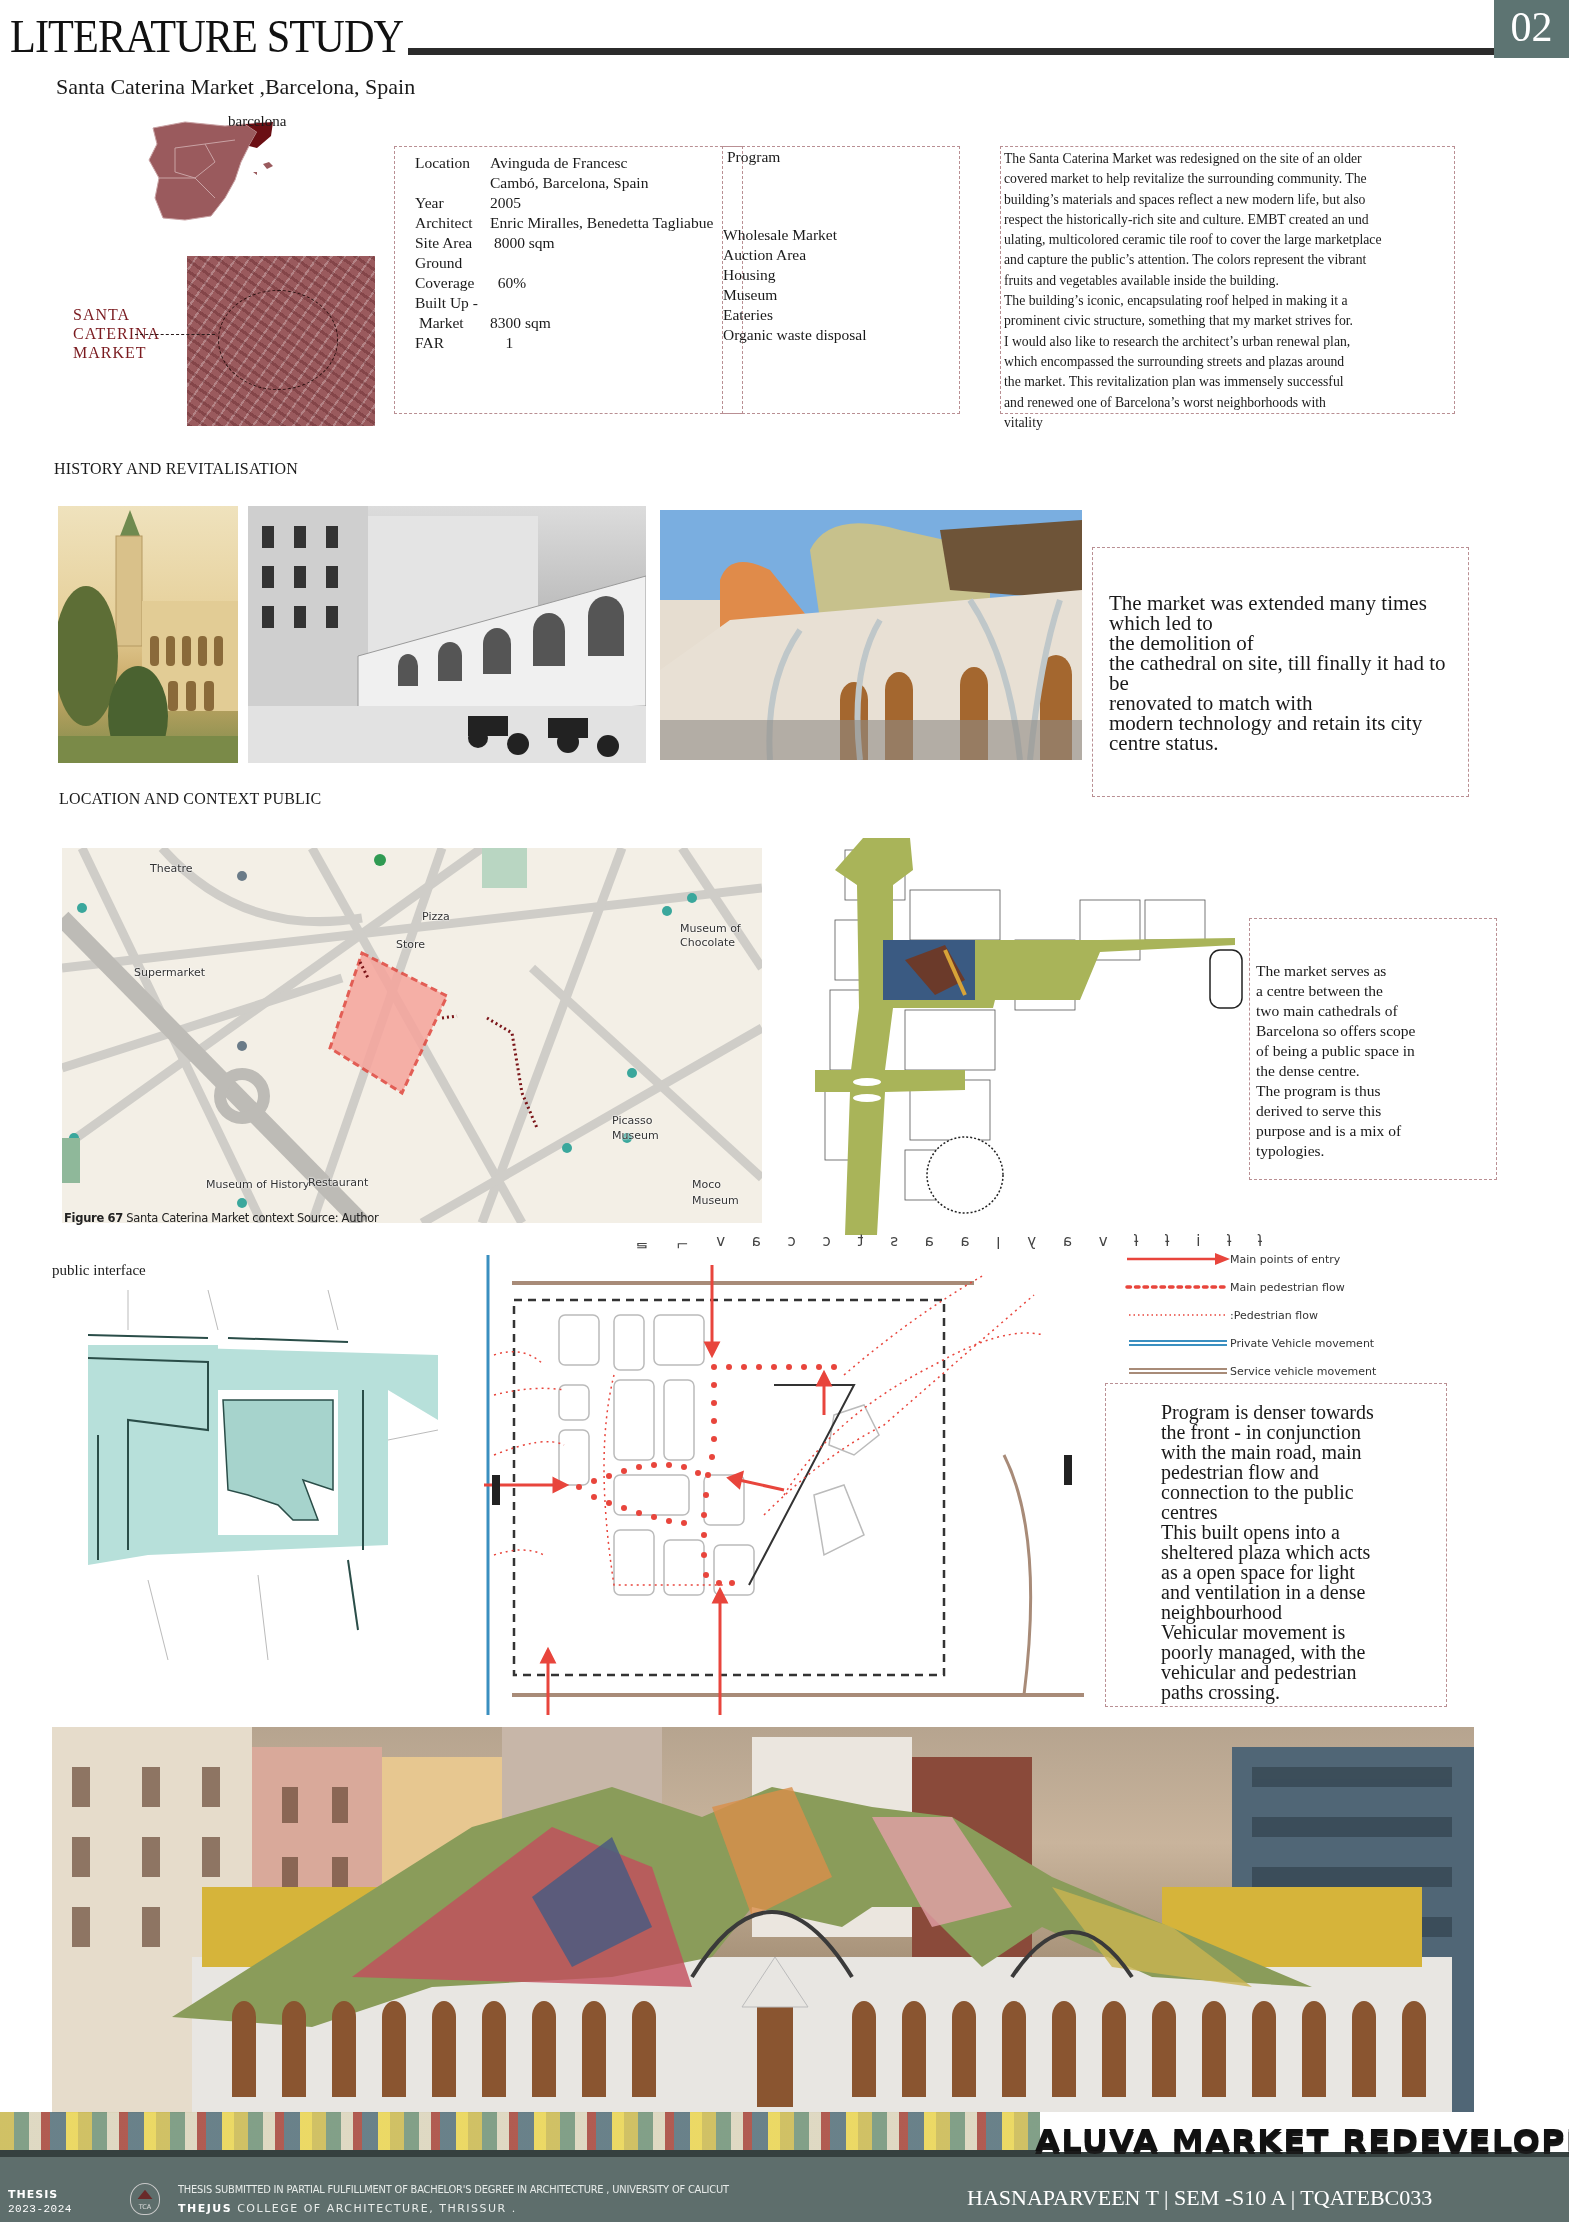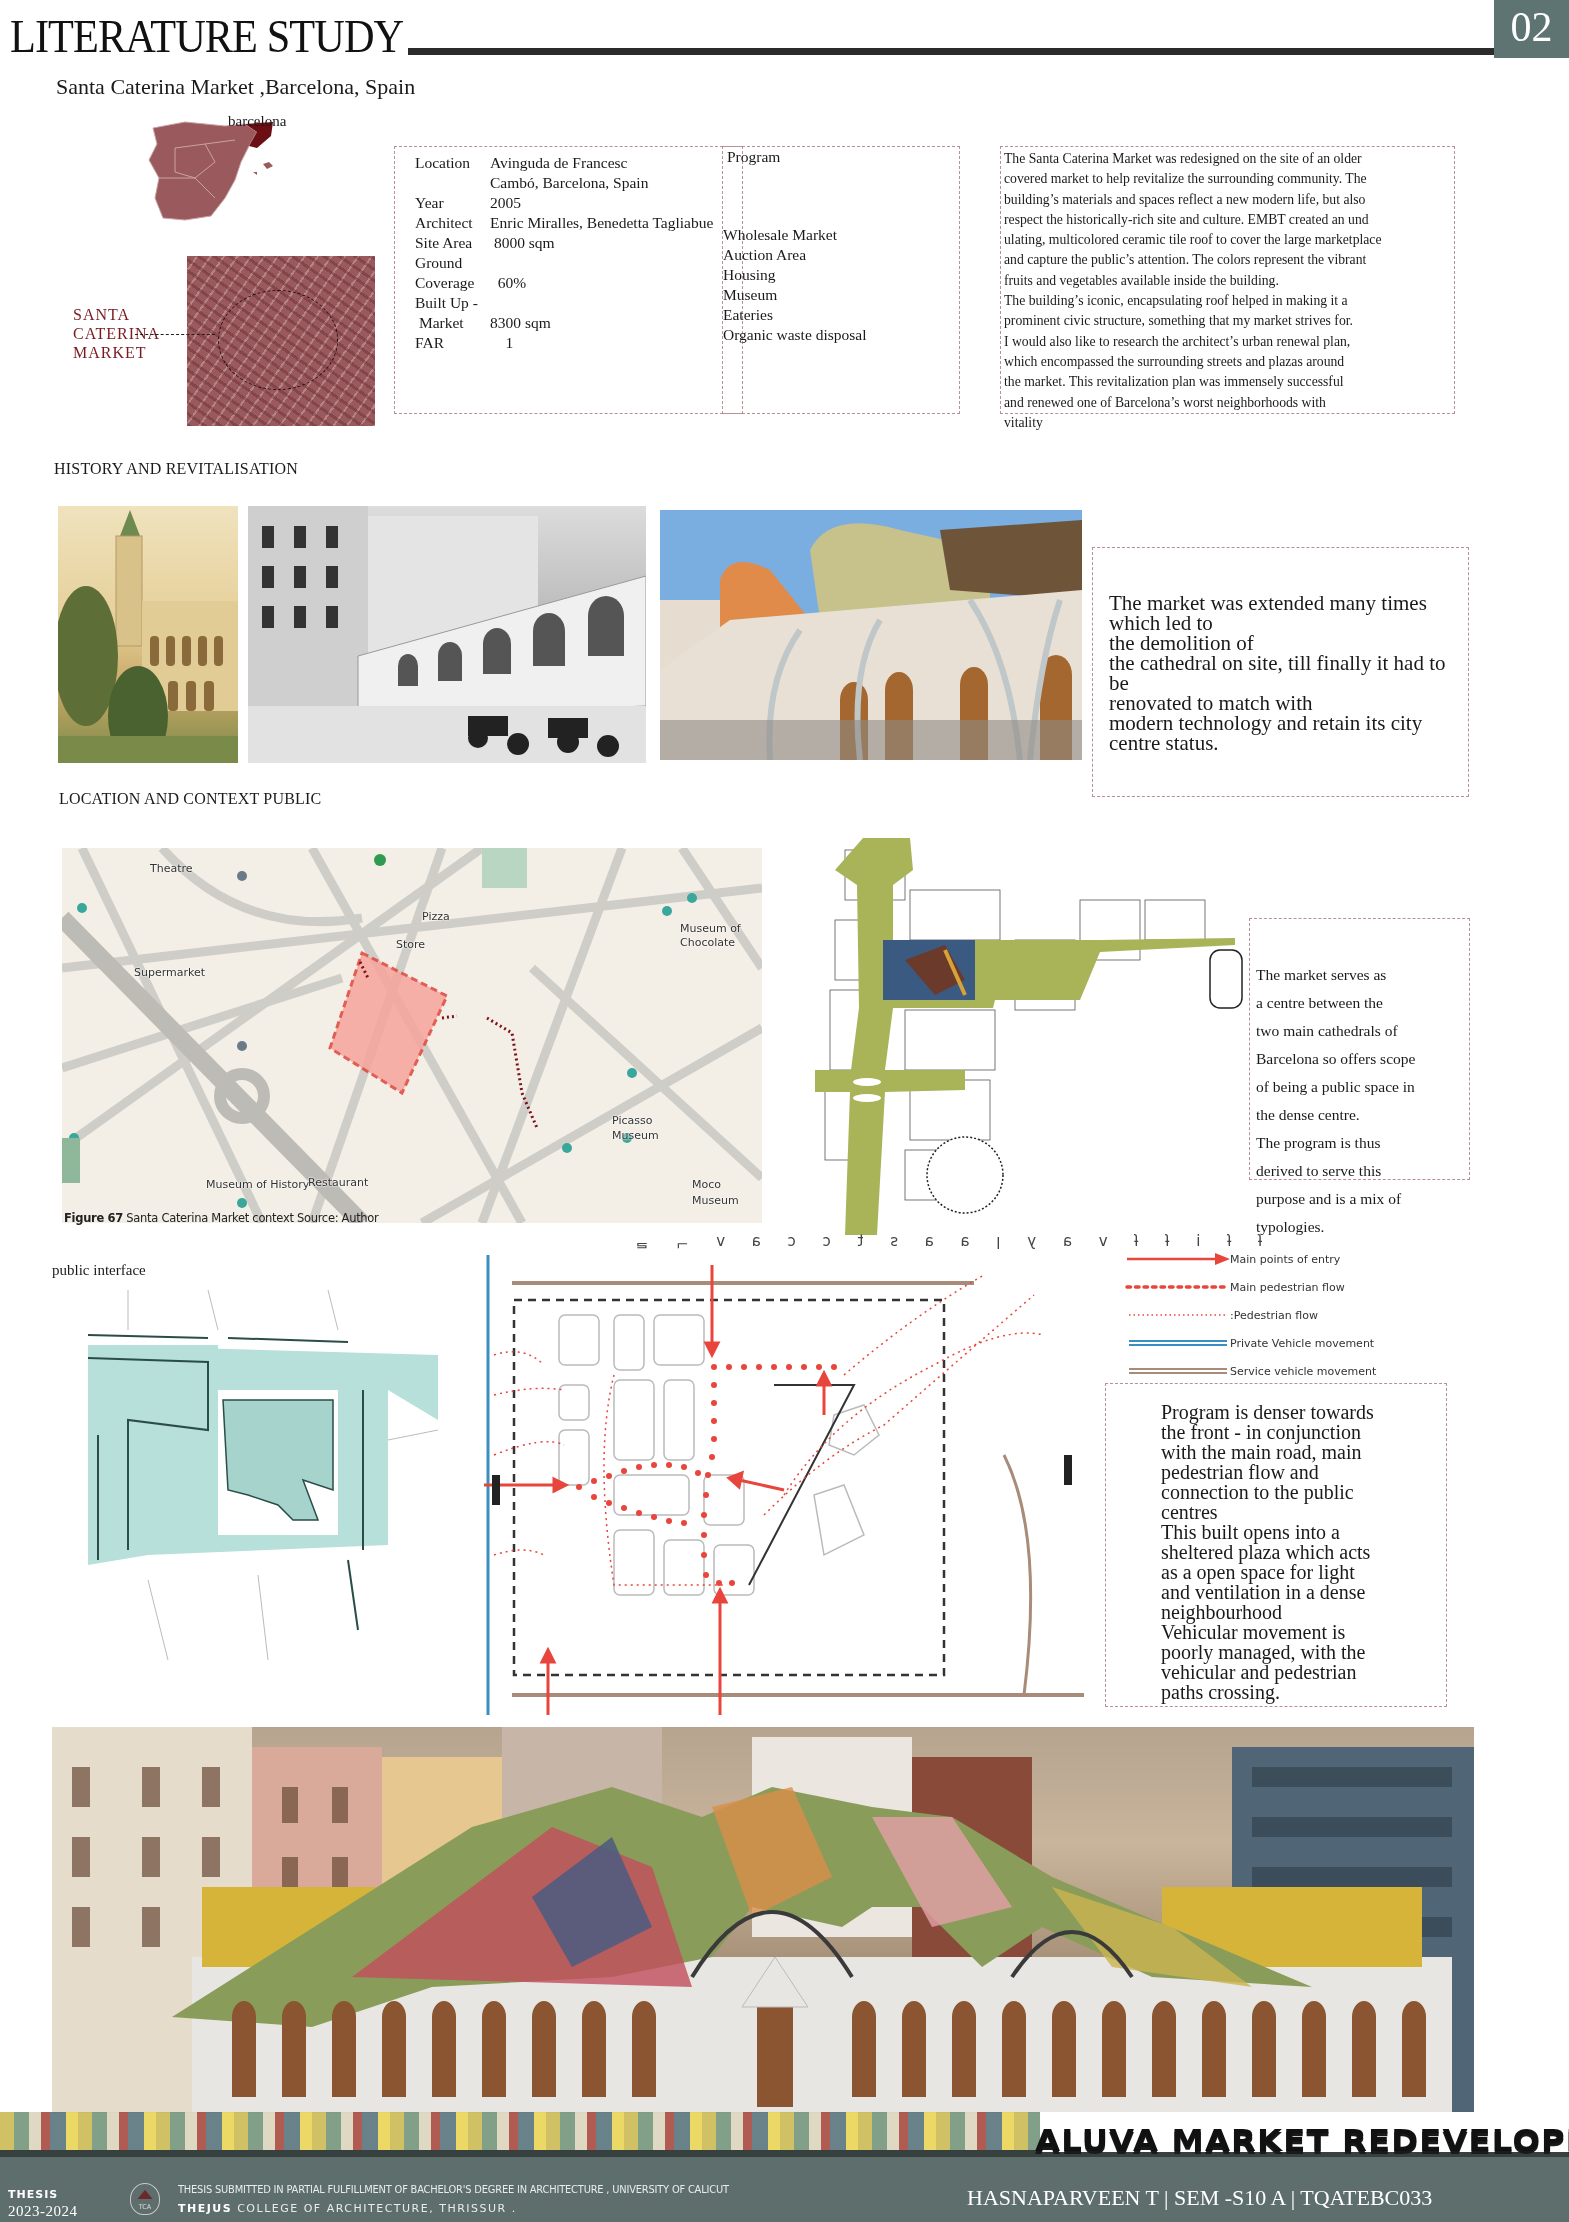--- a/index.html
+++ b/index.html
@@ -47,21 +47,21 @@
   .history-box { left: 1092px; top: 511px; width: 377px; height: 250px; font-size: 21px; line-height: 20px; padding: 45px 16px 0 16px; white-space: pre-line; margin-top: 36px; }
 
   
   .context-map { left: 62px; top: 848px; width: 700px; height: 375px; background: #f3efe6; overflow: hidden; }
   .fig-caption { left: 64px; top: 1211px; font-family: "DejaVu Sans", sans-serif; font-size: 11.5px; color: #222; letter-spacing: -0.3px; }
   .fig-caption b { font-weight: bold; }
   .map-label { position: absolute; font-family: "DejaVu Sans", sans-serif; font-size: 11px; color: #333; line-height: 13px; text-shadow: 0 0 2px #fff, 0 0 2px #fff; }
 
   
   .urban-plan { left: 815px; top: 830px; width: 440px; height: 405px; }
-  .public-box { left: 1249px; top: 918px; width: 221px; height: 262px; font-size: 15.5px; line-height: 28px; padding: 42px 6px 0 6px; white-space: pre-line; }
+  .public-box { left: 1249px; top: 918px; width: 248px; height: 262px; font-size: 15.5px; line-height: 20px; padding: 42px 6px 0 6px; white-space: pre-line; }
   .rotated-strip { left: 635px; top: 1233px; font-family: "DejaVu Sans", sans-serif; font-size: 15px; color: #444; letter-spacing: 11px; transform: scaleY(-1); }
 
   
   .interface-map { left: 88px; top: 1290px; width: 350px; height: 380px; }
   .plan-drawing { left: 484px; top: 1255px; width: 600px; height: 460px; }
 
   
   .legend { left: 1125px; top: 1245px; width: 330px; }
   .legend-row { display: flex; align-items: center; height: 28px; }
   .legend-swatch { width: 105px; height: 12px; position: relative; }
@@ -73,21 +73,21 @@
   .hero-photo { left: 52px; top: 1727px; width: 1422px; height: 386px; overflow: hidden;
       background: linear-gradient(180deg, #b6a48f 0%, #c9b49c 30%, #a8937a 60%, #8a7e70 100%); }
 
   
   .footer-strip { left: 0; top: 2112px; width: 1040px; height: 44px;
       background: repeating-linear-gradient(90deg, #c8b64a 0 14px, #6c8f73 14px 29px, #d9d2b8 29px 41px, #a33f33 41px 50px, #4f6b75 50px 66px, #e8d24a 66px 78px); opacity: 0.85; }
   .footer-bar { left: 0; top: 2150px; width: 1569px; height: 72px; background: #5e6e6c; }
   .footer-dark-line { left: 0; top: 2150px; width: 1569px; height: 7px; background: #35403f; }
   .footer-brand { left: 1035px; top: 2123px; font-family: "DejaVu Sans", sans-serif; font-weight: bold; font-size: 30px; color: #111; letter-spacing: 1px; transform: scaleX(1.08); transform-origin: left; white-space: nowrap; text-shadow: 0 3px 0 #1a1a1a; }
   .thesis-label { left: 8px; top: 2188px; font-family: "DejaVu Sans", sans-serif; font-size: 11px; color: #fff; font-weight: bold; letter-spacing: 1px; }
-  .thesis-year { left: 8px; top: 2203px; font-family: Liberation Serif, serif; font-size: 15px; color: #fff; letter-spacing: 0.5px; }
+  .thesis-year { left: 8px; top: 2203px; font-family: Liberation Mono, monospace; font-size: 11px; color: #fff; letter-spacing: 0.5px; }
   .college-logo { left: 130px; top: 2183px; width: 30px; height: 32px; border: 1.5px solid #c9c9c9; border-radius: 50% 50% 45% 45%; }
   .submission-text { left: 178px; top: 2183px; font-family: "DejaVu Sans", sans-serif; font-size: 10.5px; color: #e8ecea; letter-spacing: -0.2px; transform: scaleX(0.94); transform-origin: left; white-space: nowrap; }
   .college-text { left: 178px; top: 2202px; font-family: "DejaVu Sans", sans-serif; font-size: 11px; color: #e8ecea; letter-spacing: 1.5px; white-space: nowrap; }
   .college-text b { font-weight: bold; color: #fff; }
   .student-info { left: 967px; top: 2185px; font-size: 22px; color: #fff; white-space: nowrap; }
 </style>
 </head>
 <body>
 
 <div class="abs page-title">LITERATURE STUDY</div>

